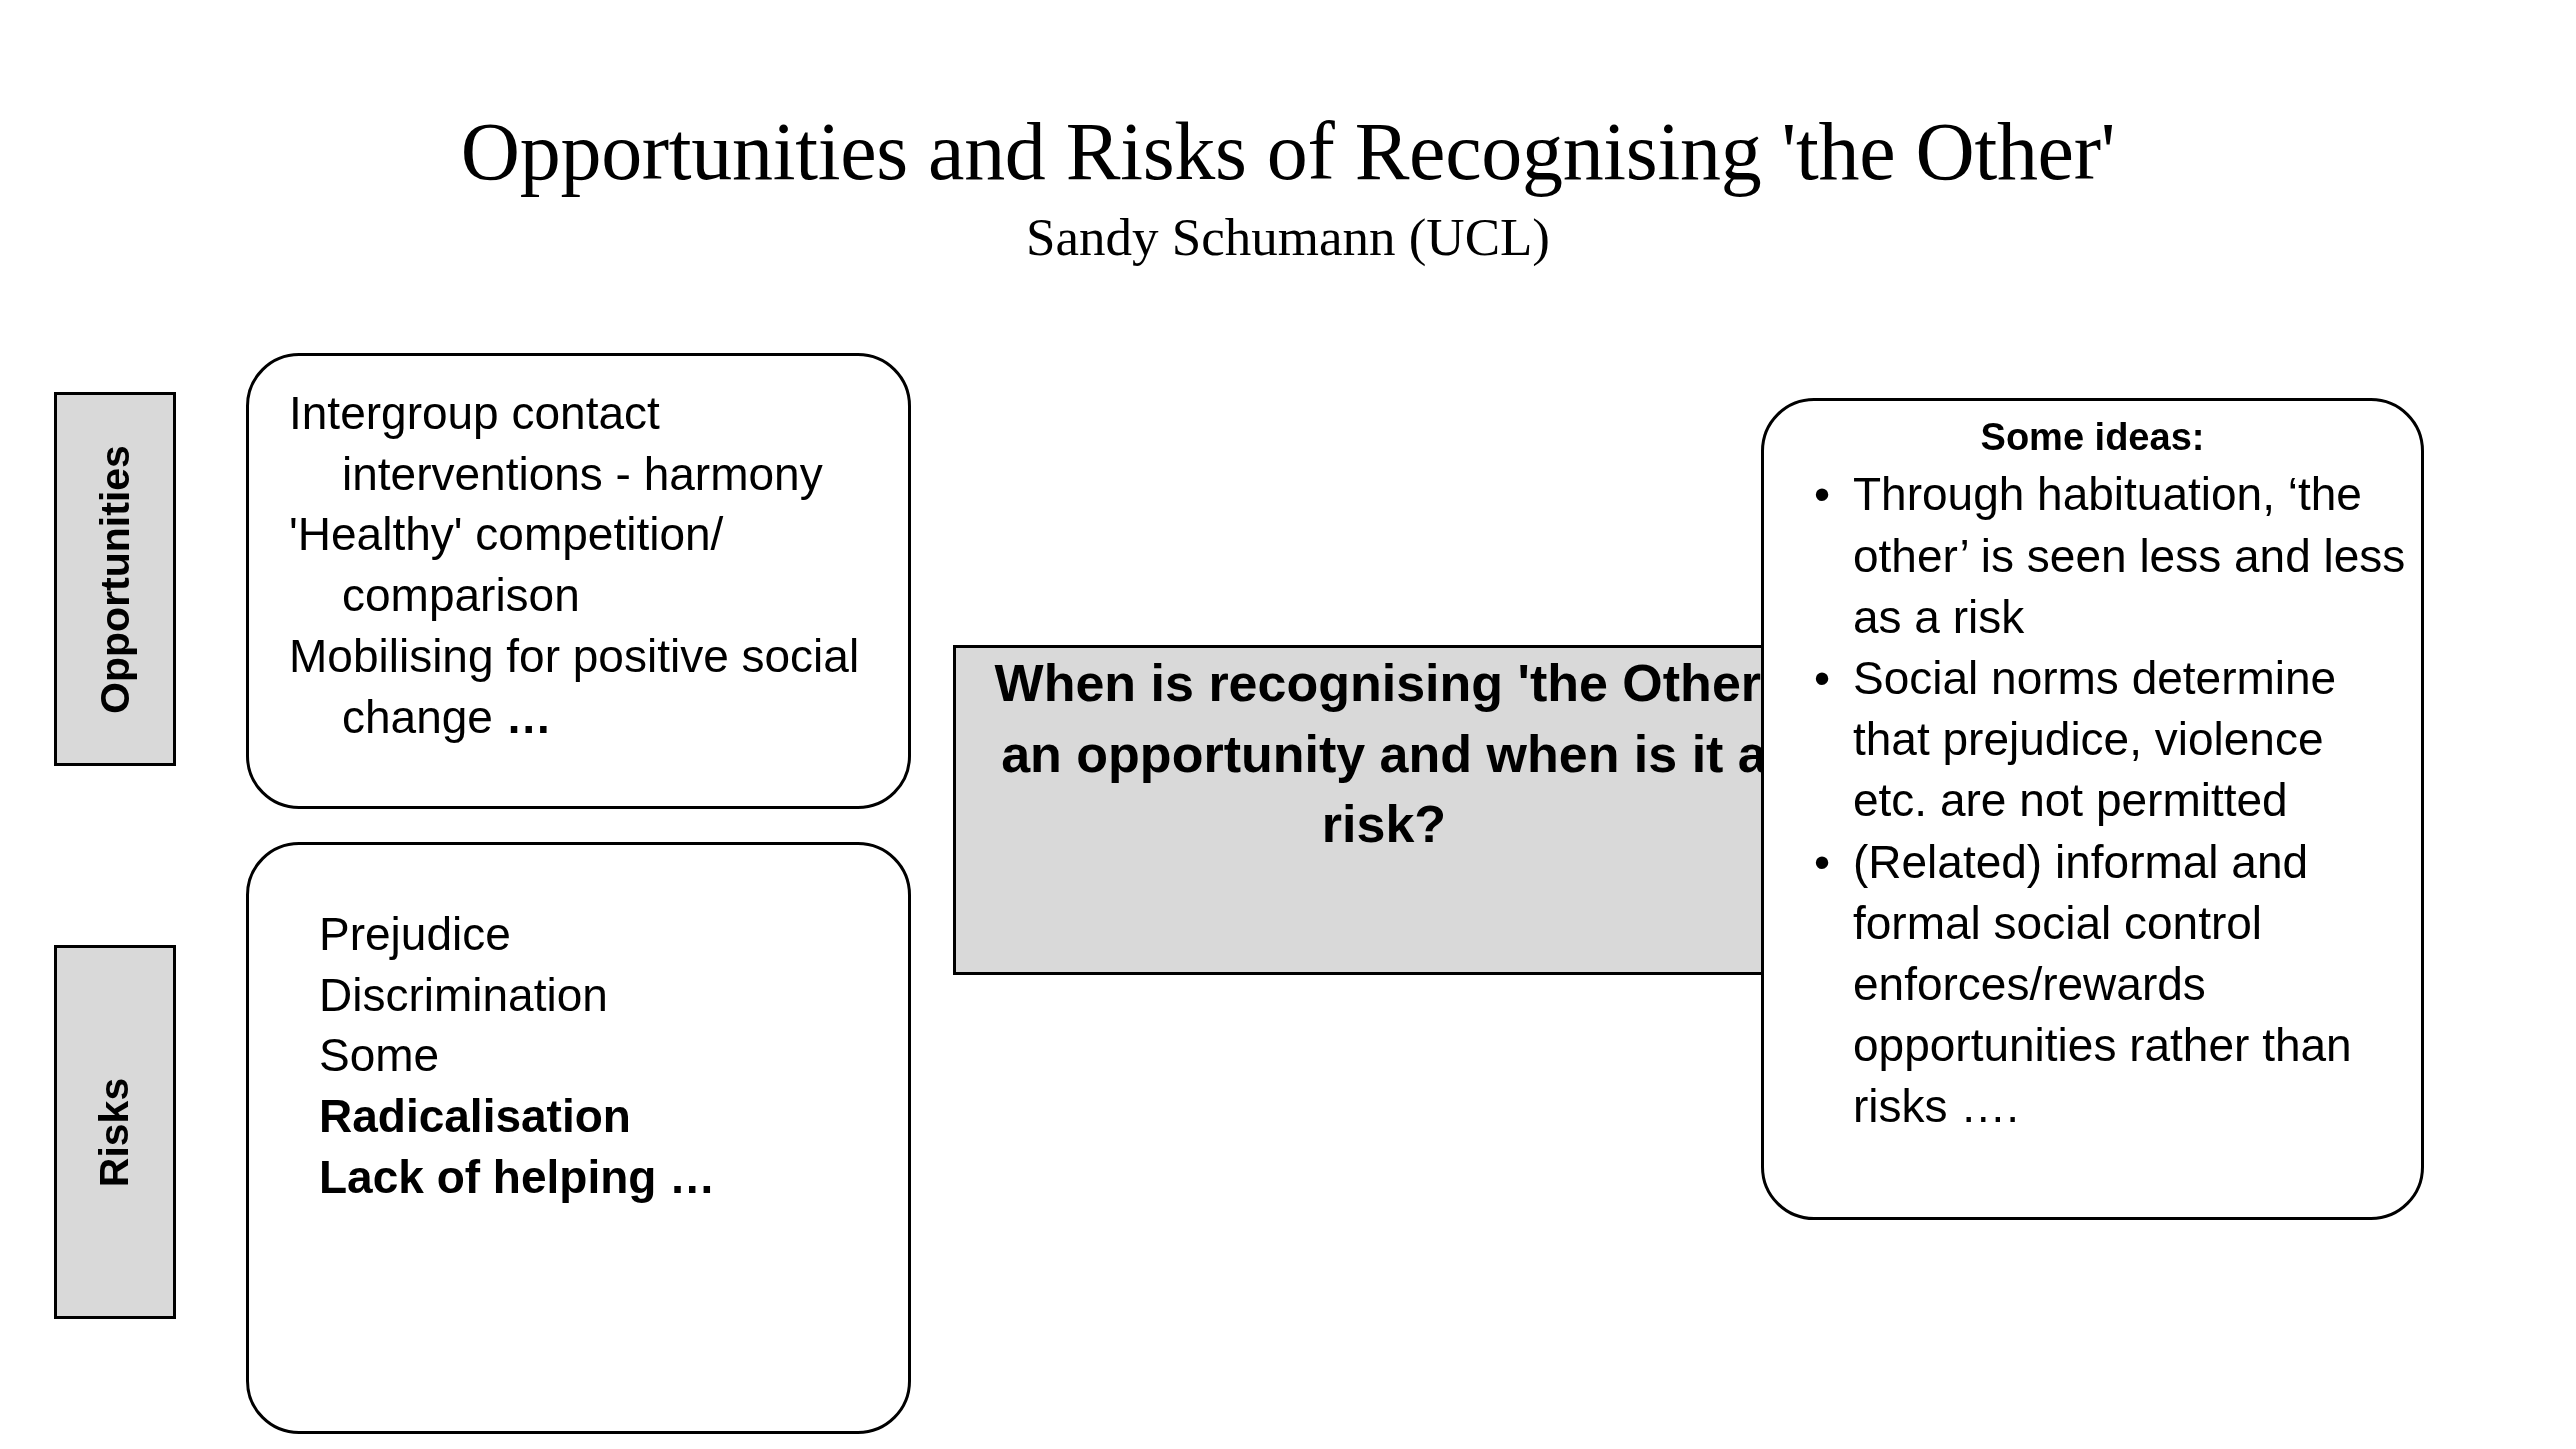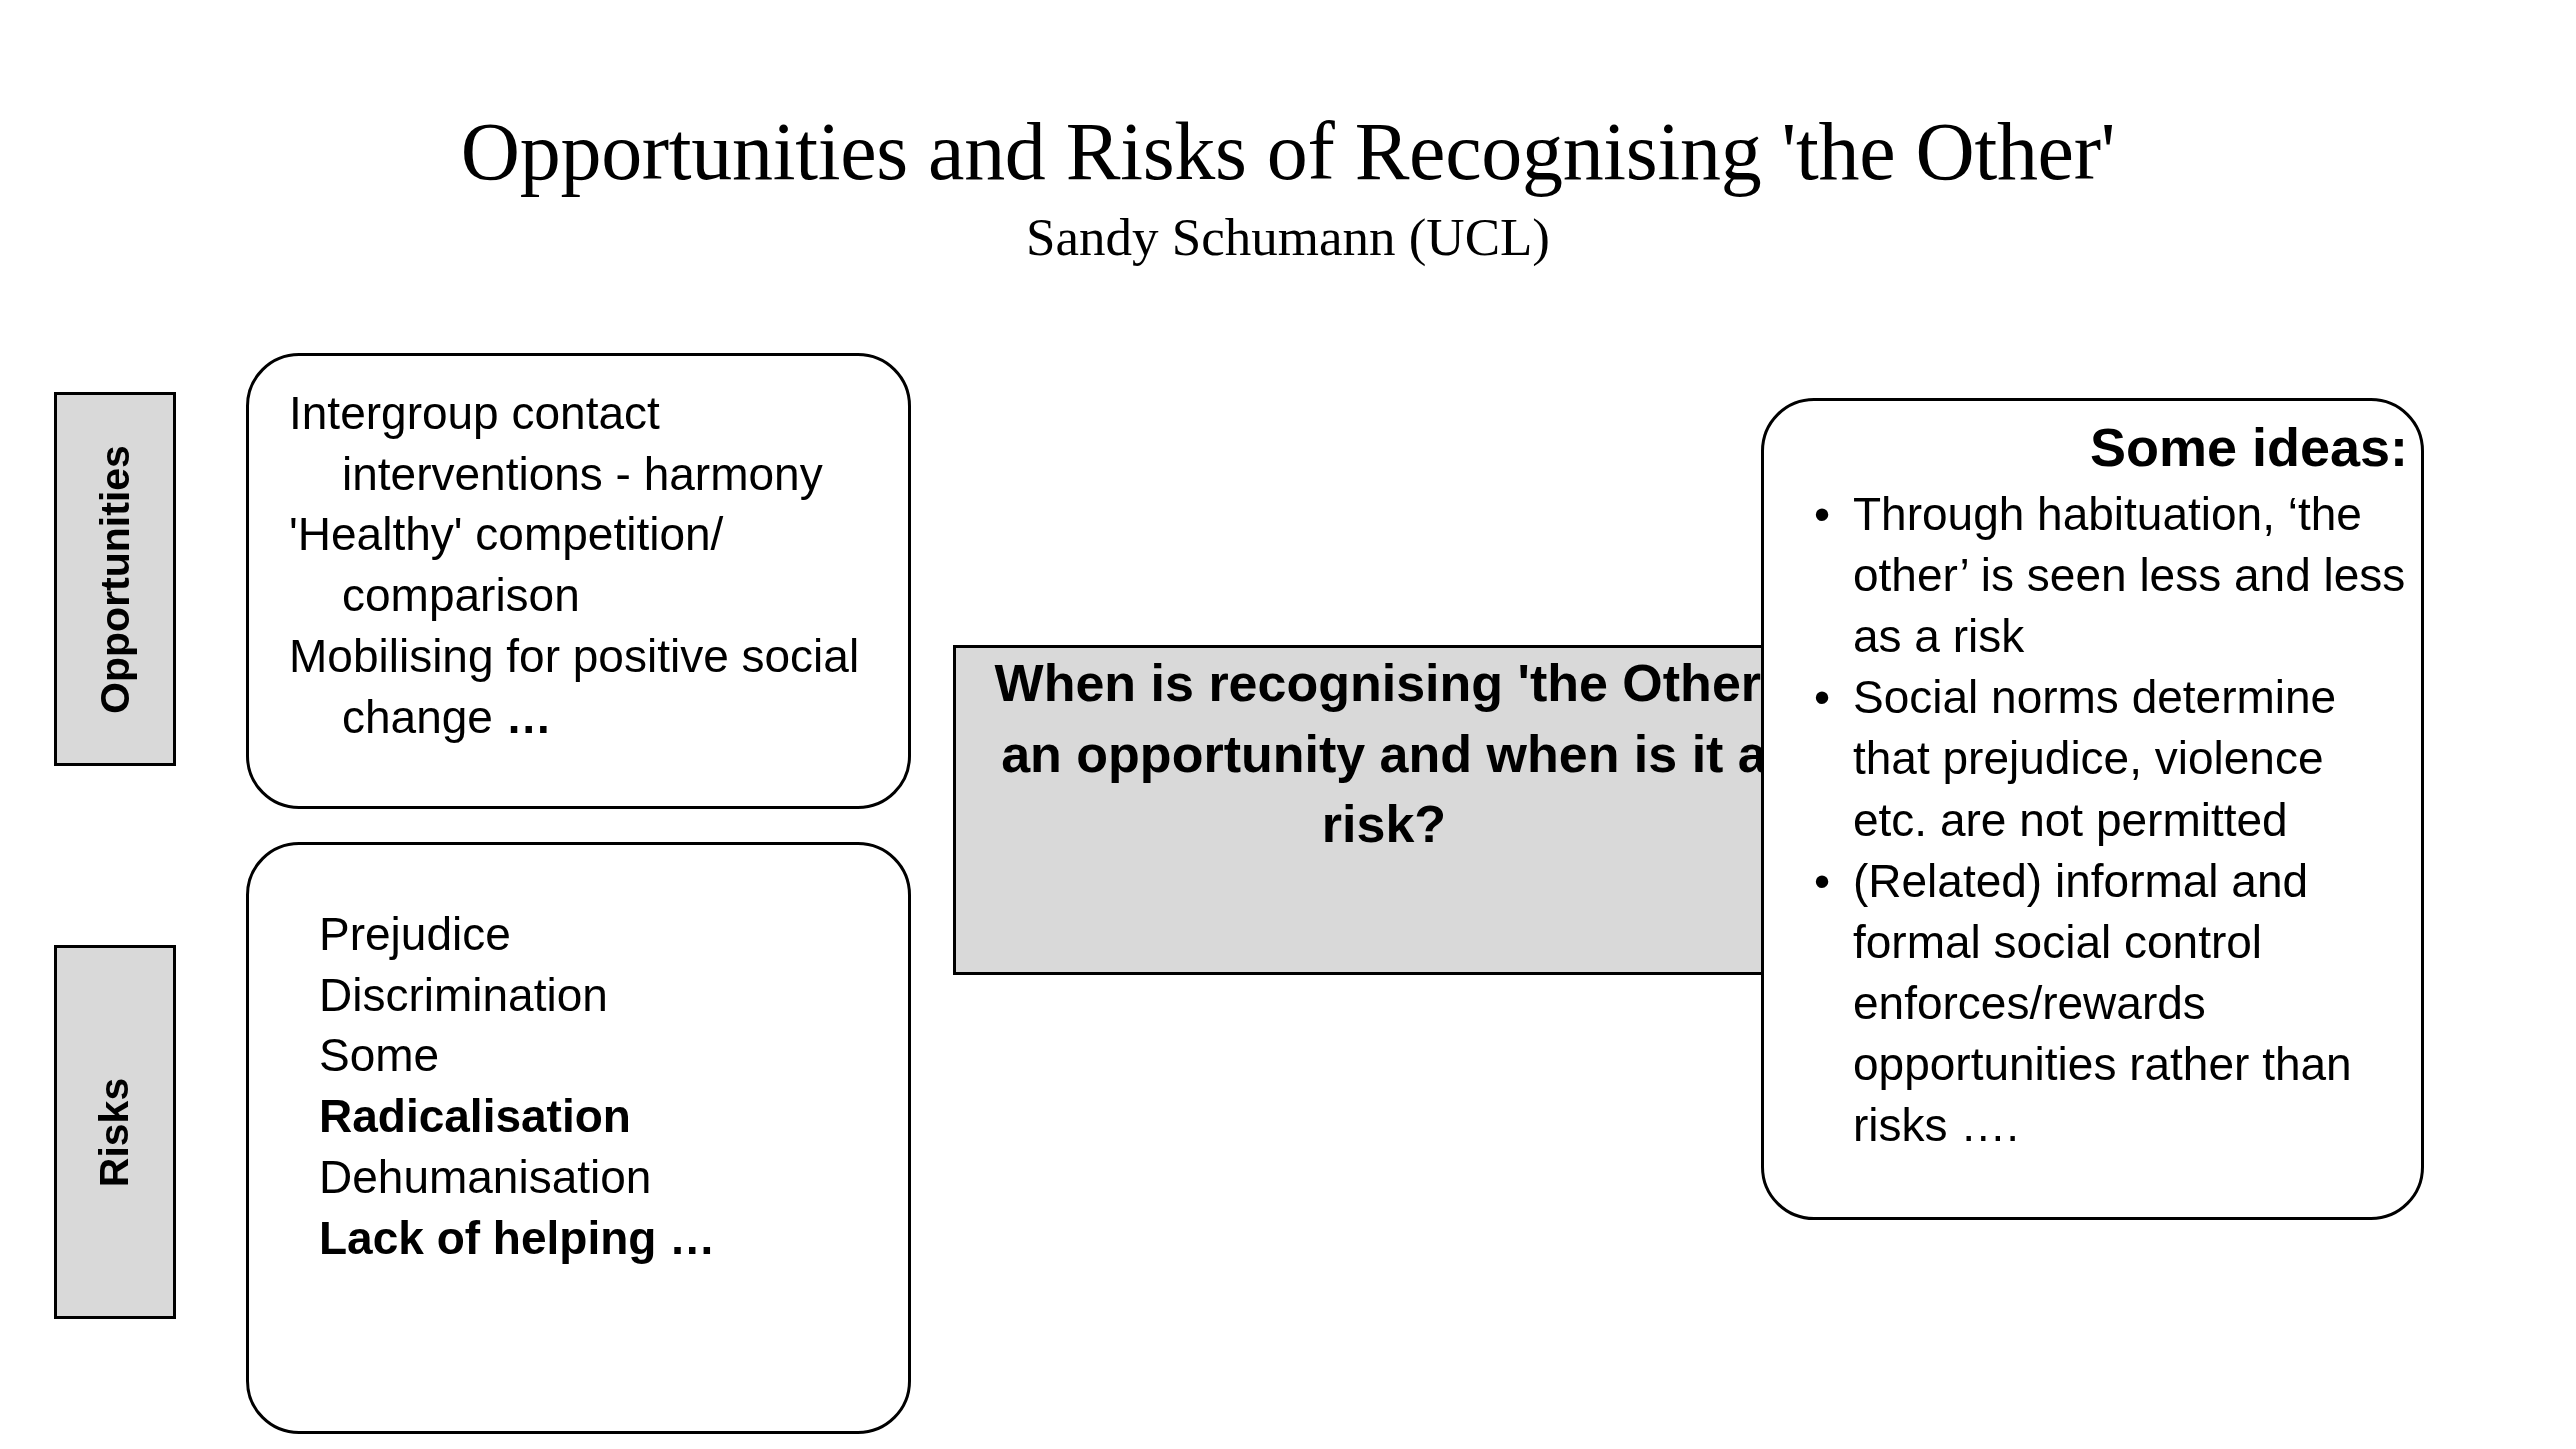--- a/index.html
+++ b/index.html
@@ -145,22 +145,22 @@
   }
 
   
   #box-ideas .ideas-wrap {
     position: absolute;
     left: 13px;
     top: 14px;
     right: 13px;
   }
   .ideas-heading {
-    text-align: right;
-    font-size: 54px;
+    text-align: center;
+    font-size: 38px;
     font-weight: bold;
     line-height: 1.2;
     margin: 0 0 3.9px 0;
   }
   .bullet-list {
     list-style: none;
     margin: 0;
     padding: 0;
     font-size: 46px;
     line-height: 1.33;
@@ -228,21 +228,20 @@
     </div>
   </div>
 
   <div class="round-box" id="box-risks">
     <div class="list-wrap">
       <ul class="plain-list" id="risks-list">
           <li><span>Prejudice</span></li>
           <li><span>Discrimination</span></li>
           <li><span>Some</span></li>
           <li><span class="bold">Radicalisation</span></li>
-          <li><span>Dehumanisation</span></li>
           <li><span class="bold">Lack of helping …</span></li>
         </ul>
     </div>
   </div>
 
   <div id="box-question">
     <div class="q-text">When is recognising 'the Other' an opportunity and when is it a risk?</div>
   </div>
 
   <div class="round-box" id="box-ideas">

